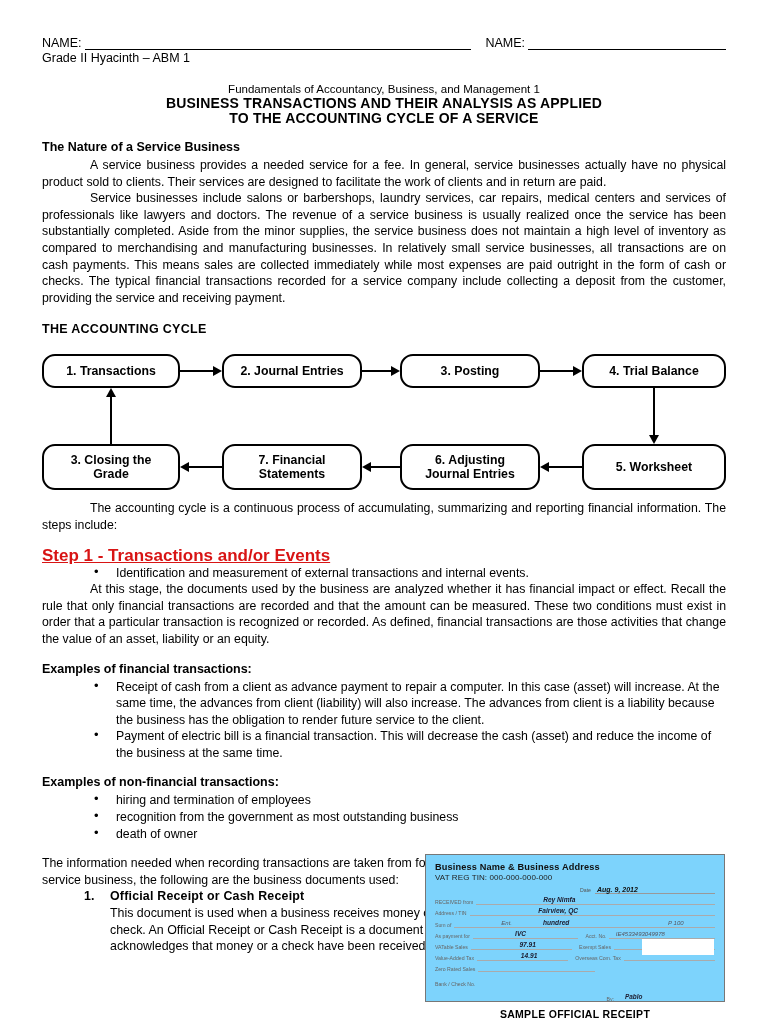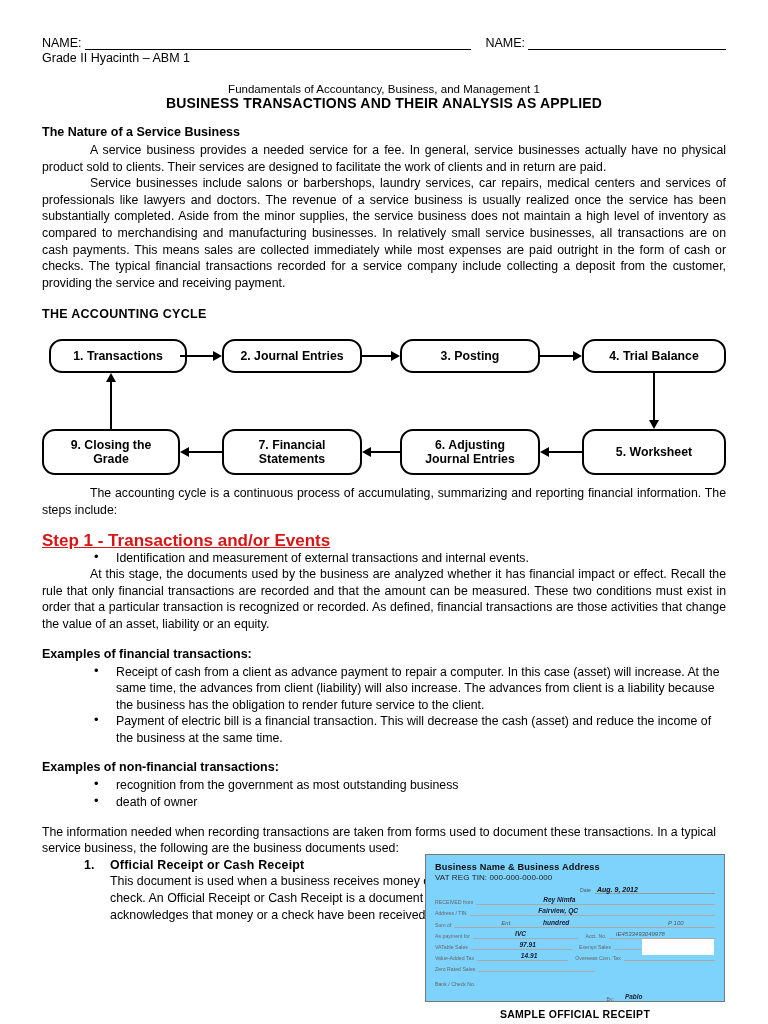--- a/index.html
+++ b/index.html
@@ -302,45 +302,46 @@
     <span class="rule"></span>
     <span class="hdr-gap"></span>
     <span class="hdr-label">NAME:</span>
     <span class="rule date-rule"></span>
   </div>
   <div class="hdr-sub">Grade II Hyacinth – ABM 1</div>
 
   <div class="title-block">
     <div class="t-course">Fundamentals of Accountancy, Business, and Management 1</div>
     <div class="t-main">BUSINESS TRANSACTIONS AND THEIR ANALYSIS AS APPLIED</div>
+    <div class="t-main">TO THE ACCOUNTING CYCLE OF A SERVICE</div>
   </div>
 
   <h3 class="sec">The Nature of a Service Business</h3>
   <p class="para indent">A service business provides a needed service for a fee. In general, service businesses actually have no physical product sold to clients. Their services are designed to facilitate the work of clients and in return are paid.</p>
   <p class="para indent">Service businesses include salons or barbershops, laundry services, car repairs, medical centers and services of professionals like lawyers and doctors. The revenue of a service business is usually realized once the service has been substantially completed. Aside from the minor supplies, the service business does not maintain a high level of inventory as compared to merchandising and manufacturing businesses. In relatively small service businesses, all transactions are on cash payments. This means sales are collected immediately while most expenses are paid outright in the form of cash or checks. The typical financial transactions recorded for a service company include collecting a deposit from the customer, providing the service and receiving payment.</p>
 
   <h3 class="cyc">THE ACCOUNTING CYCLE</h3>
 
   <div class="flow">
 
-    <div class="node" style="left:7px; top:4px; width:138px; height:34px;">
+    <div class="node" style="left:0px; top:4px; width:138px; height:34px;">
       <span>1. Transactions</span>
     </div>
     <div class="node" style="left:180px; top:4px; width:140px; height:34px;">
       <span>2. Journal Entries</span>
     </div>
     <div class="node" style="left:358px; top:4px; width:140px; height:34px;">
       <span>3. Posting</span>
     </div>
     <div class="node" style="left:540px; top:4px; width:144px; height:34px;">
       <span>4. Trial Balance</span>
     </div>
 
     <div class="node" style="left:0px; top:94px; width:138px; height:46px; flex-direction:column;">
-      <span>9. Closing the</span>
+      <span>3. Closing the</span>
       <span>Grade</span>
     </div>
     <div class="node" style="left:180px; top:94px; width:140px; height:46px; flex-direction:column;">
       <span>7. Financial</span>
       <span>Statements</span>
     </div>
     <div class="node" style="left:358px; top:94px; width:140px; height:46px; flex-direction:column;">
       <span>6. Adjusting</span>
       <span>Journal Entries</span>
     </div>
@@ -390,20 +391,21 @@
   <h3 class="sec" style="margin-top:6px;">Examples of financial transactions:</h3>
   <ul class="bul">
     <li>Receipt of cash from a client as advance payment to repair a computer. In this case (asset) will increase. At the same time, the advances from client (liability) will also increase. The advances from client is a liability because the business has the obligation to render future service to the client.</li>
     <li>Payment of electric bill is a financial transaction. This will decrease the cash (asset) and reduce the income of the business at the same time.</li>
   </ul>
 
   <div class="spacer-sm"></div>
 
   <h3 class="sec" style="margin-top:6px;">Examples of non-financial transactions:</h3>
   <ul class="bul">
+    <li>hiring and termination of employees</li>
     <li>recognition from the government as most outstanding business</li>
     <li>death of owner</li>
   </ul>
 
   <div class="spacer-md"></div>
 
   <p class="para" style="text-align:left;">The information needed when recording transactions are taken from forms used to document these transactions. In a typical service business, the following are the business documents used:</p>
 
   <ol class="num">
     <li>

